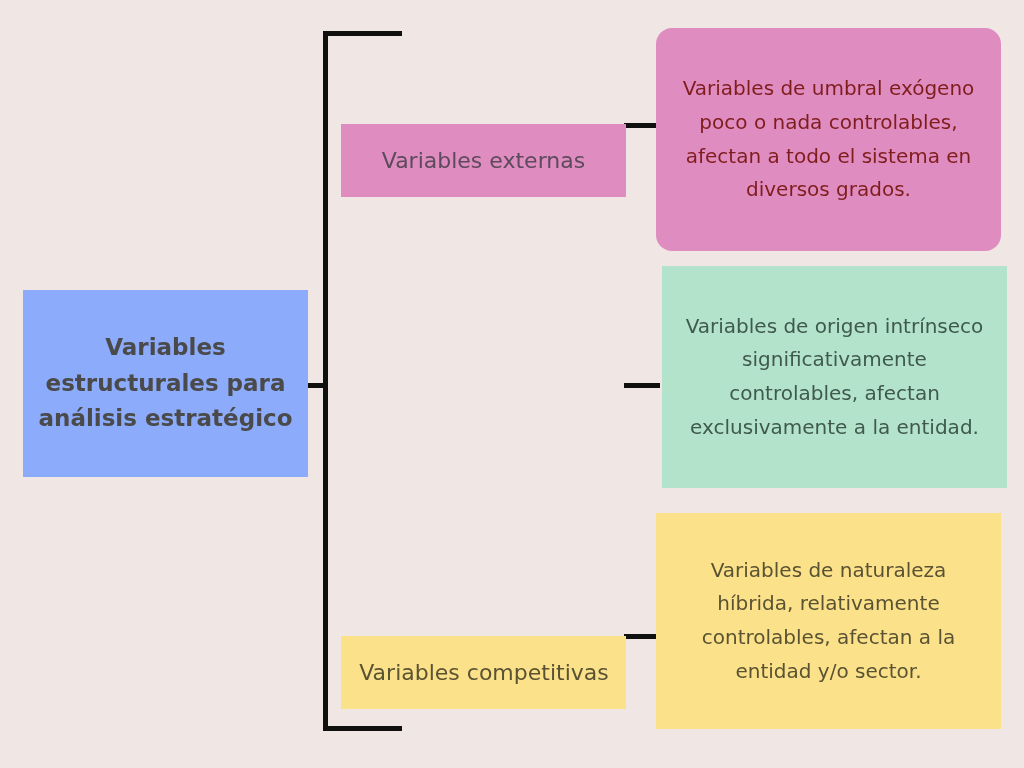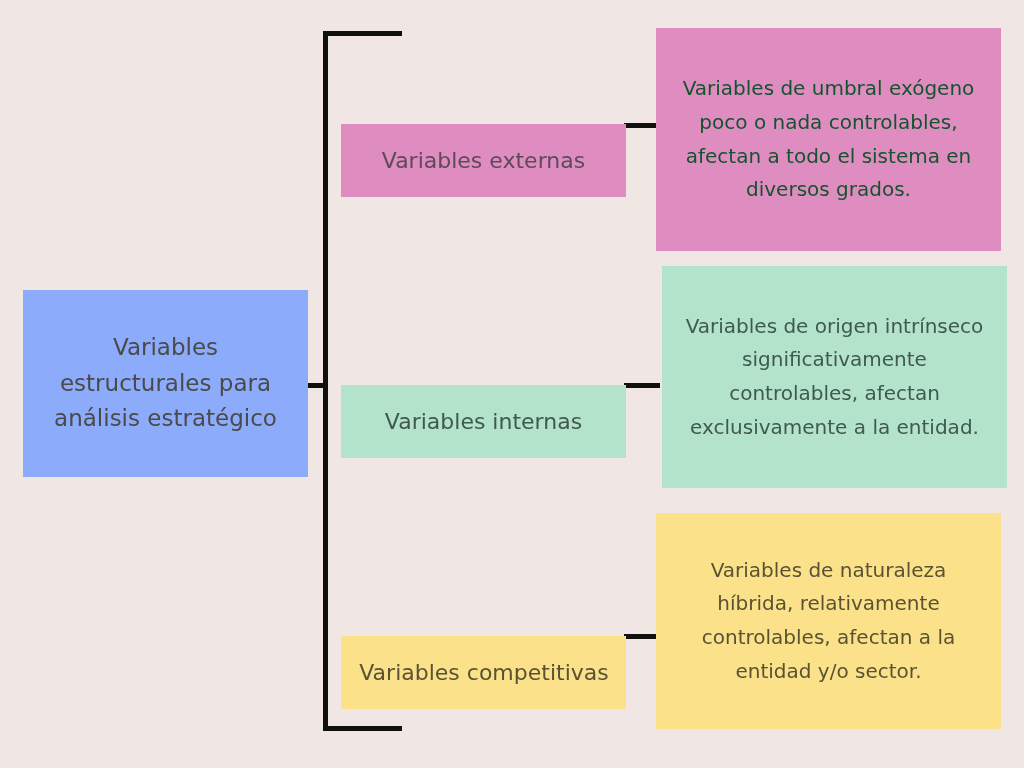--- a/index.html
+++ b/index.html
@@ -69,21 +69,21 @@
     text-align: center;
   }
 
   .root-box {
     left: 23px;
     top: 290px;
     width: 285px;
     height: 187px;
     background: #8cabfb;
     color: #4a4a4a;
-    font-weight: normal;
+    font-weight: bold;
     font-size: 23px;
     line-height: 1.55;
     padding: 0 12px;
   }
 
   .label-box {
     width: 285px;
     height: 73px;
     font-size: 22px;
     line-height: 1.32;
@@ -114,21 +114,22 @@
     width: 345px;
     font-size: 20px;
     line-height: 1.68;
     padding: 10px 22px;
   }
   .desc-pink {
     left: 656px;
     top: 28px;
     height: 223px;
     background: #df8cc0;
-    color: #14532d;
+    color: #7f1d1d;
+    border-radius: 16px;
   }
   .desc-green {
     left: 656px;
     top: 266px;
     height: 222px;
     background: #b4e3cc;
     color: #3f5a4d;
     margin-left: 6px;
   }
   .desc-yellow {
@@ -158,23 +159,20 @@
     <span class="txt">Variables estructurales para análisis estratégico</span>
   </div>
 
   <div class="box label-box label-pink">
     <span class="txt">Variables externas</span>
   </div>
   <div class="box desc-box desc-pink">
     <span class="txt">Variables de umbral exógeno poco o nada controlables, afectan a todo el sistema en diversos grados.</span>
   </div>
 
-  <div class="box label-box label-green">
-    <span class="txt">Variables internas</span>
-  </div>
   <div class="box desc-box desc-green">
     <span class="txt">Variables de origen intrínseco significativamente controlables, afectan exclusivamente a la entidad.</span>
   </div>
 
   <div class="box label-box label-yellow">
     <span class="txt">Variables competitivas</span>
   </div>
   <div class="box desc-box desc-yellow">
     <span class="txt">Variables de naturaleza híbrida, relativamente controlables, afectan a la entidad y/o sector.</span>
   </div>

